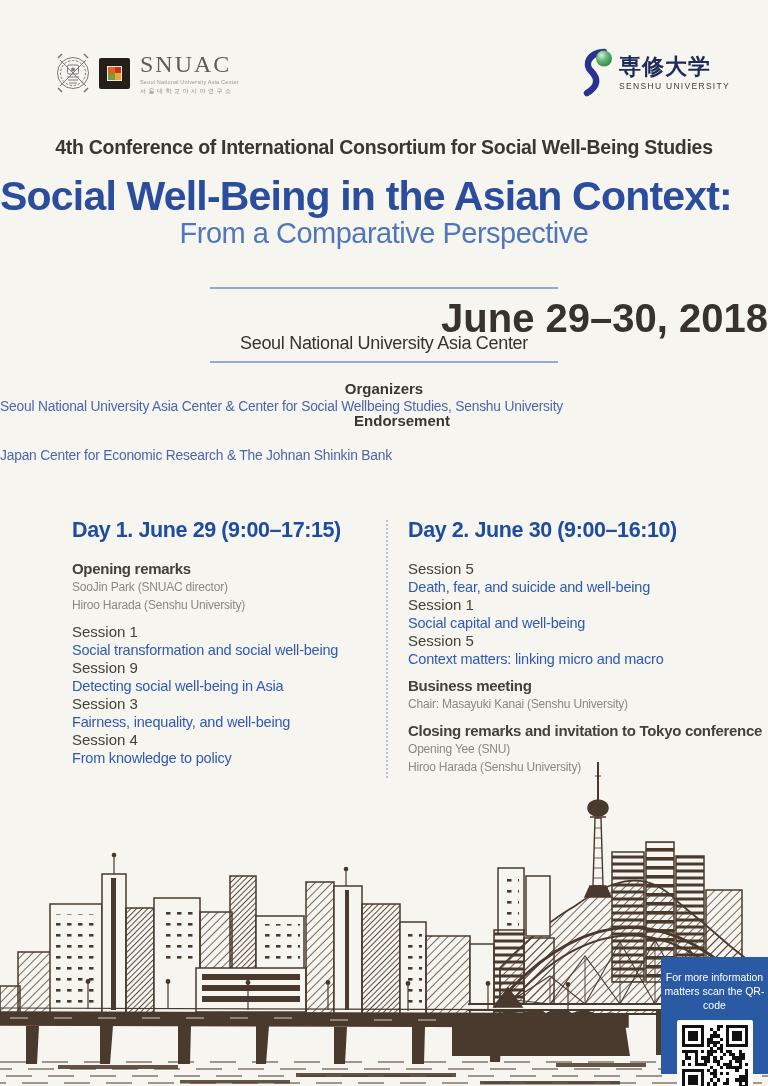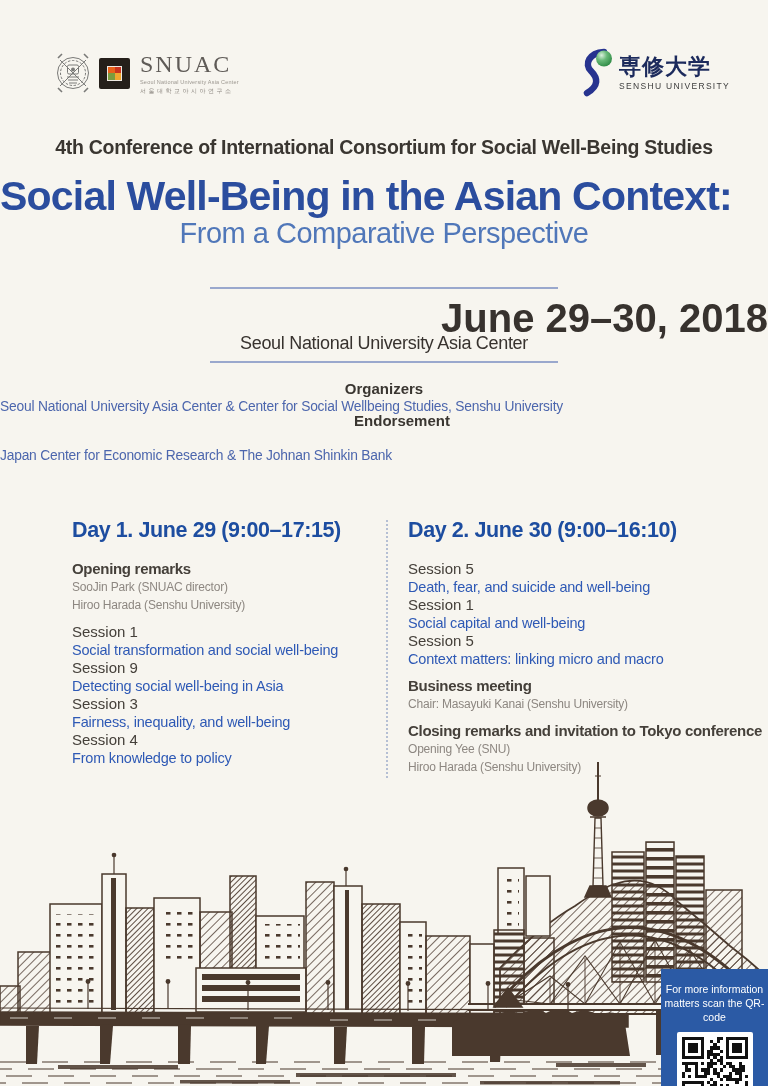--- a/index.html
+++ b/index.html
@@ -50,21 +50,21 @@
   .day-heading{font-size:21.5px;font-weight:bold;letter-spacing:-0.4px;color:#1d4da0;margin-bottom:17px;white-space:nowrap;}
   .block{margin-bottom:9px;}
   .b-title{font-size:15px;font-weight:bold;color:#45403a;line-height:18px;white-space:nowrap;letter-spacing:-0.3px;}
   .speaker{font-size:12px;color:#8d8781;line-height:18px;white-space:nowrap;letter-spacing:-0.2px;}
   .s-label{font-size:15px;color:#45403a;line-height:18px;}
   .s-title{font-size:14.5px;color:#2e59b5;line-height:18px;white-space:nowrap;letter-spacing:-0.2px;}
   .divider{position:absolute;left:386px;top:520px;height:258px;border-left:2px dotted #b5bfd4;}
   
   .skyline{position:absolute;left:0;bottom:0;width:768px;height:330px;display:block;}
   
-  .qr-panel{position:absolute;right:0;bottom:0;width:107px;height:117px;background:#2b5aa5;
+  .qr-panel{position:absolute;right:0;bottom:12px;width:107px;height:117px;background:#2b5aa5;
             text-align:center;z-index:5;}
   .qr-panel .t{color:#ffffff;font-size:10.5px;line-height:14px;margin-top:0;}
   .qr-panel .t.first{margin-top:13px;}
   .qr-wrap{width:76px;height:76px;background:#ffffff;border-radius:2px;margin:8px auto 0;
            display:flex;align-items:center;justify-content:center;}
 </style>
 </head>
 <body>
 
 <div class="poster">

